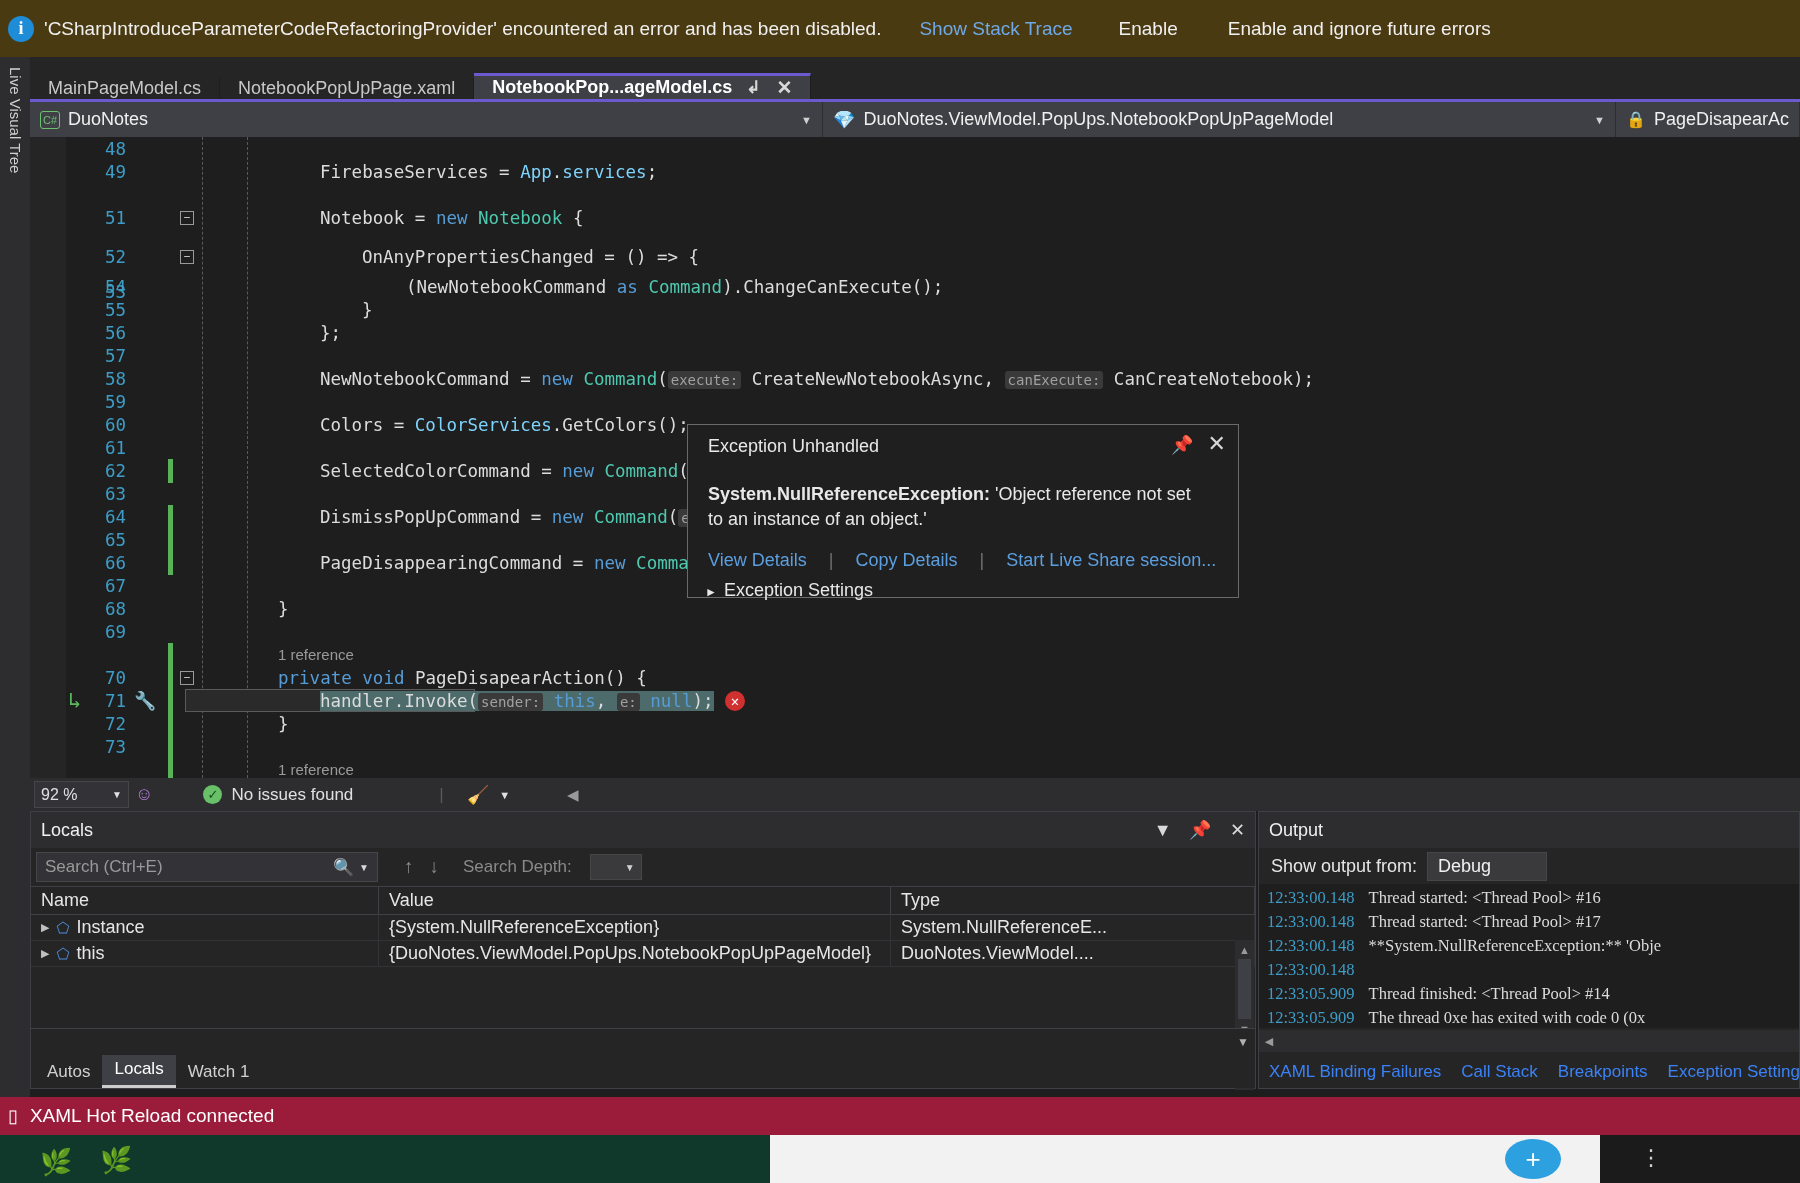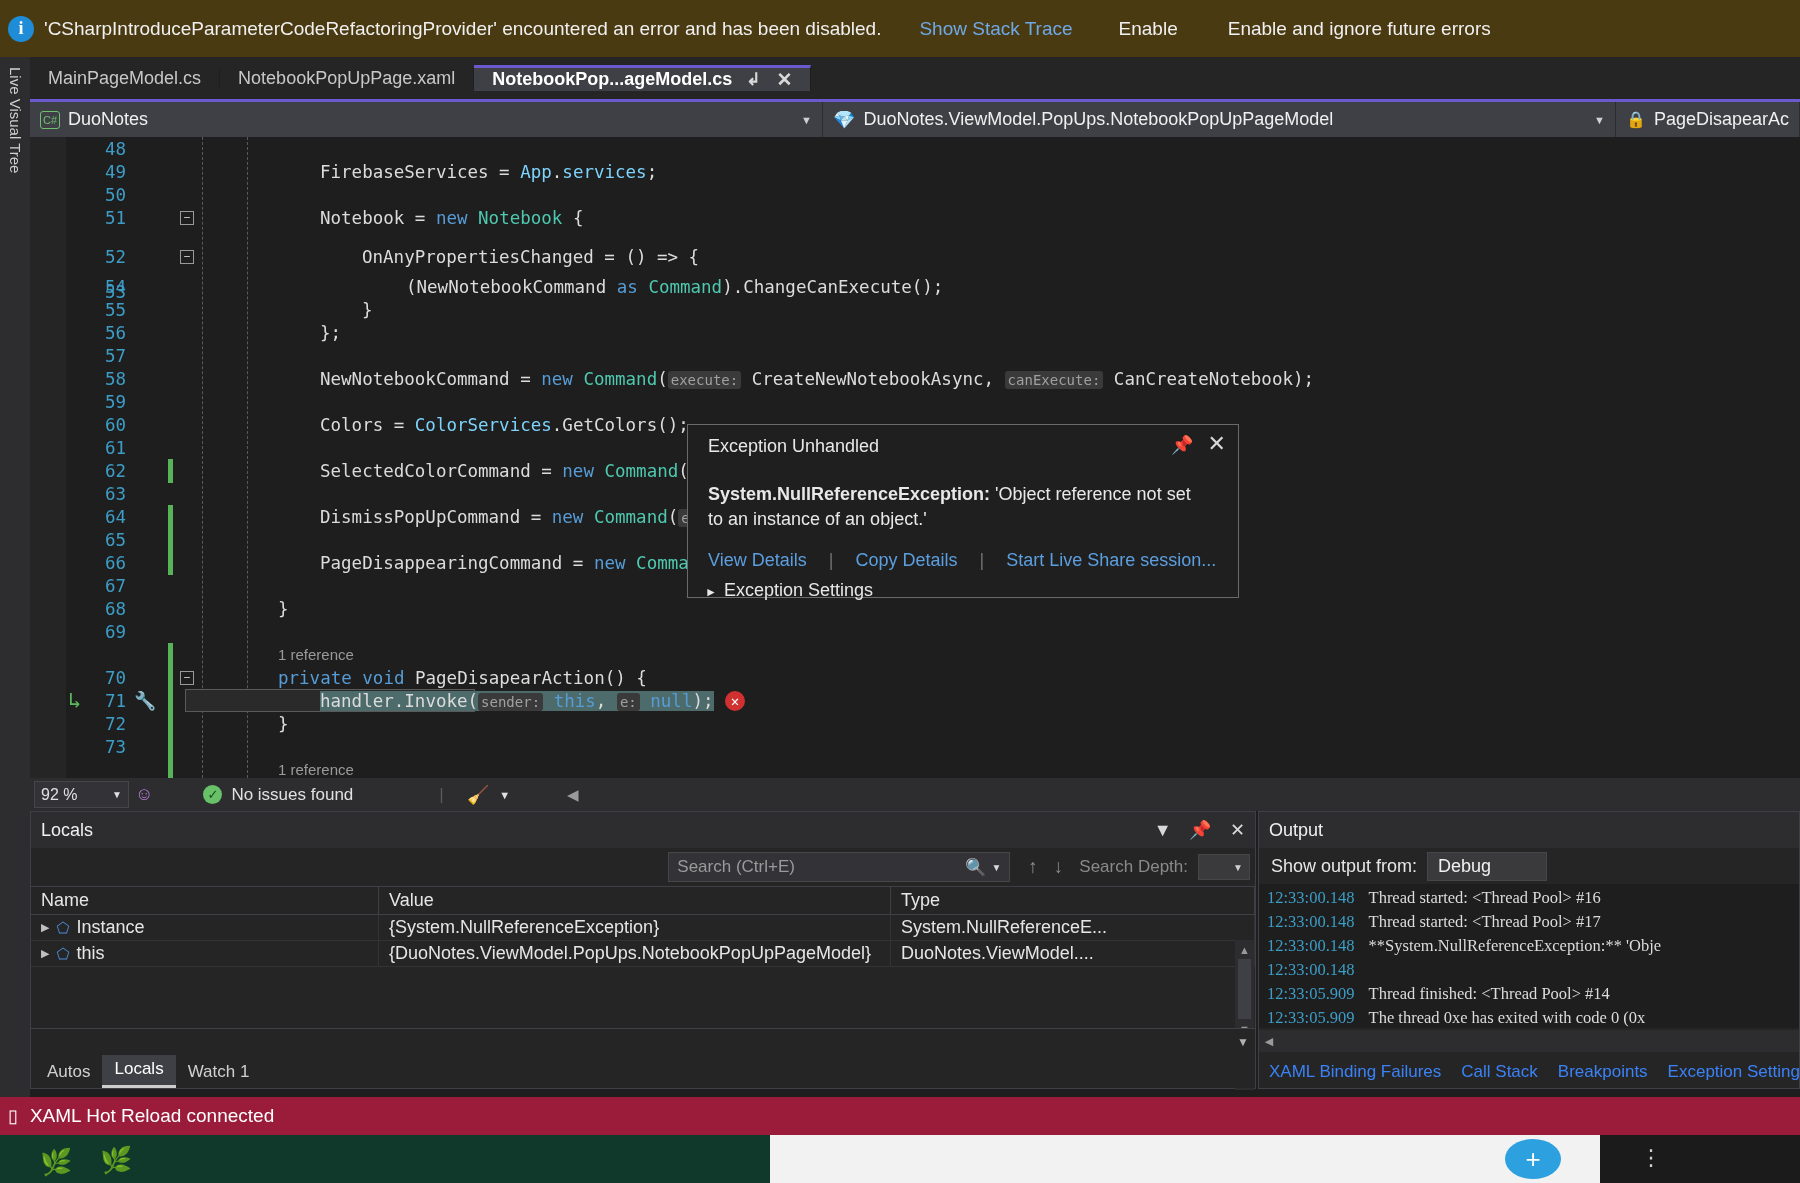--- a/index.html
+++ b/index.html
@@ -37,21 +37,21 @@
   .rail-text {
     position:absolute; left:2px; top:10px;
     writing-mode: vertical-rl; text-orientation: mixed;
     font-size:15px; line-height:26px; white-space:nowrap;
     letter-spacing:0px;
   }
 
   
   .tabstrip {
     position:absolute; left:30px; top:57px; width:1770px; height:42px;
-    background:#252526; display:flex; align-items:center;
+    background:#252526; display:flex; align-items:flex-end;
   }
   .tab {
     display:flex; align-items:center; padding:0 18px;
     font-size:18px; color:#c8c8c8; background:#252526;
     border-right:1px solid #1e1e1e; white-space:nowrap; cursor:pointer;
   }
   .tab.active {
     background:#3f3f46; color:#ffffff; font-weight:bold;
     border-top:3px solid #6a5acd; padding-top:0;
     position:relative;
@@ -179,23 +179,22 @@
     background:#252526; border:1px solid #3f3f46;
   }
   .panel-head {
     position:relative; height:36px; background:#2d2d30;
     display:flex; align-items:center; padding-left:10px;
     color:#f0f0f0; font-size:18px;
   }
   .panel-head .tools { position:absolute; right:10px; display:flex; gap:18px; align-items:center; }
   .panel-head .tools span { cursor:pointer; color:#d8d8d8; }
   .locals-search {
-    height:38px; display:flex; align-items:center; gap:0; padding:3px 5px;
+    height:38px; display:flex; align-items:center; gap:8px; padding:3px 5px;
     background:#252526;
-    justify-content:flex-end;
   }
   .searchbox {
     width:342px; height:30px; background:#333337; border:1px solid #464649;
     display:flex; align-items:center; padding:0 8px;
     color:#9a9a9a; font-size:17px;
   }
   .searchbox .mag { margin-left:auto; color:#d8d8d8; font-size:17px; }
   .searchbox .mag-caret { margin-left:5px; font-size:10px; color:#d8d8d8; }
   .srch-updown { margin-left:18px; color:#8a8a8a; font-size:19px; display:flex; gap:16px; }
   .srch-depth { margin-left:16px; color:#8a8a8a; font-size:17px; }
@@ -365,23 +364,20 @@
 
       <div class="line" style="top:0px;position:absolute;width:100%;">
         <span class="lnum">48</span>
       </div>
 
       <div class="line" style="top:23px;position:absolute;width:100%;">
         <span class="lnum">49</span>
         <span class="code" style="left:290px;"><span class="id">FirebaseServices</span> = <span class="kw2">App</span>.<span class="kw2">services</span>;</span>
       </div>
 
-      <div class="line" style="top:46px;position:absolute;width:100%;">
-        <span class="lnum">50</span>
-      </div>
 
       <div class="line" style="top:69px;position:absolute;width:100%;">
         <span class="lnum">51</span>
         <span class="glyph-fold" style="top:5px;">−</span>
         <span class="code" style="left:290px;"><span class="id">Notebook</span> = <span class="kw">new</span> <span class="type">Notebook</span> {</span>
       </div>
 
       <div class="line" style="top:108px;position:absolute;width:100%;">
         <span class="lnum">52</span>
         <span class="glyph-fold" style="top:5px;">−</span>

